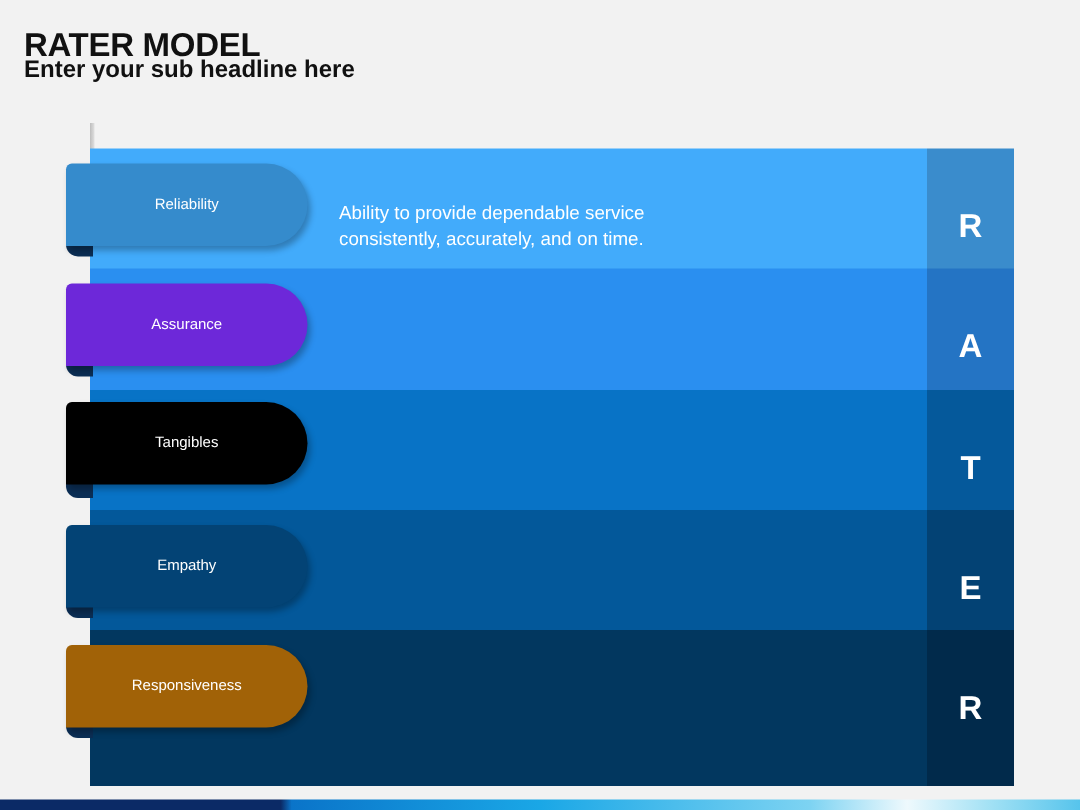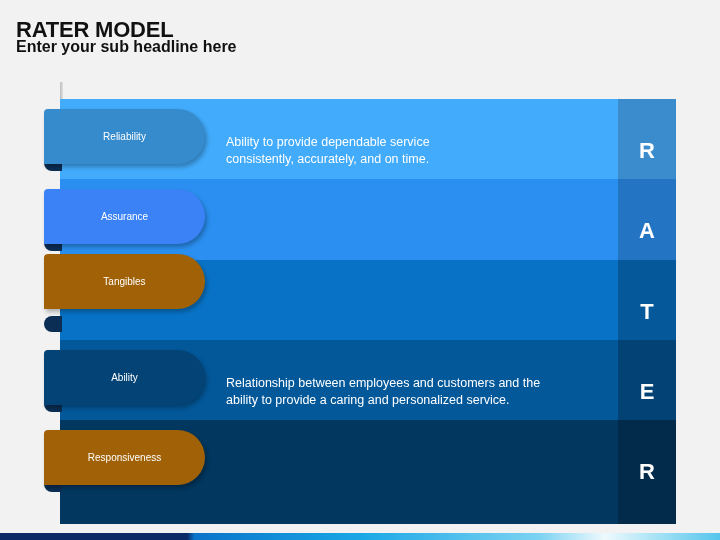--- a/index.html
+++ b/index.html
@@ -33,35 +33,33 @@
 consistently, accurately, and on time.</div>
       <div class="row-letter-box" style="background:#3a8ccc">R</div>
     </div>
     <div class="curl" style="top: 155px; background: rgb(11, 46, 85);"></div>
     <div class="pill" style="top: 109px; background: rgb(53, 139, 204);">Reliability</div>
     <div class="row" style="top: 179px;">
       <div class="row-panel" style="background:#2a8ff0"></div>
       <div class="row-letter-box" style="background:#2474c4">A</div>
     </div>
     <div class="curl" style="top: 235px; background: rgb(11, 46, 85);"></div>
-    <div class="pill" style="top: 189px; background: #3b82f6;">Assurance</div>
+    <div class="pill" style="top: 189px; background: #6d28d9;">Assurance</div>
     <div class="row" style="top: 260px;">
       <div class="row-panel" style="background:#0873c6"></div>
       <div class="row-letter-box" style="background:#05599b">T</div>
     </div>
     <div class="curl" style="top: 316px; background: rgb(11, 46, 85);"></div>
-    <div class="pill" style="top: 254px; background: #a16207;">Tangibles</div>
+    <div class="pill" style="top: 268px; background: #000000;">Tangibles</div>
     <div class="row" style="top: 340px;">
       <div class="row-panel" style="background:#03589a"></div>
-      <div class="desc">Relationship between employees and customers and the
-ability to provide a caring and personalized service.</div>
       <div class="row-letter-box" style="background:#034274">E</div>
     </div>
     <div class="curl" style="top: 396px; background: rgb(11, 46, 85);"></div>
-    <div class="pill" style="top: 350px; background: rgb(3, 67, 117);">Ability</div>
+    <div class="pill" style="top: 350px; background: rgb(3, 67, 117);">Empathy</div>
     <div class="row" style="top: 420px;">
       <div class="row-panel" style="background:#02375f"></div>
       <div class="row-letter-box" style="background:#012a4b">R</div>
     </div>
     <div class="curl" style="top: 476px; background: rgb(11, 46, 85);"></div>
     <div class="pill" style="top: 430px; background: #a16207;">Responsiveness</div>
   </div>
 
 <div class="bottom-bar"></div>
 

